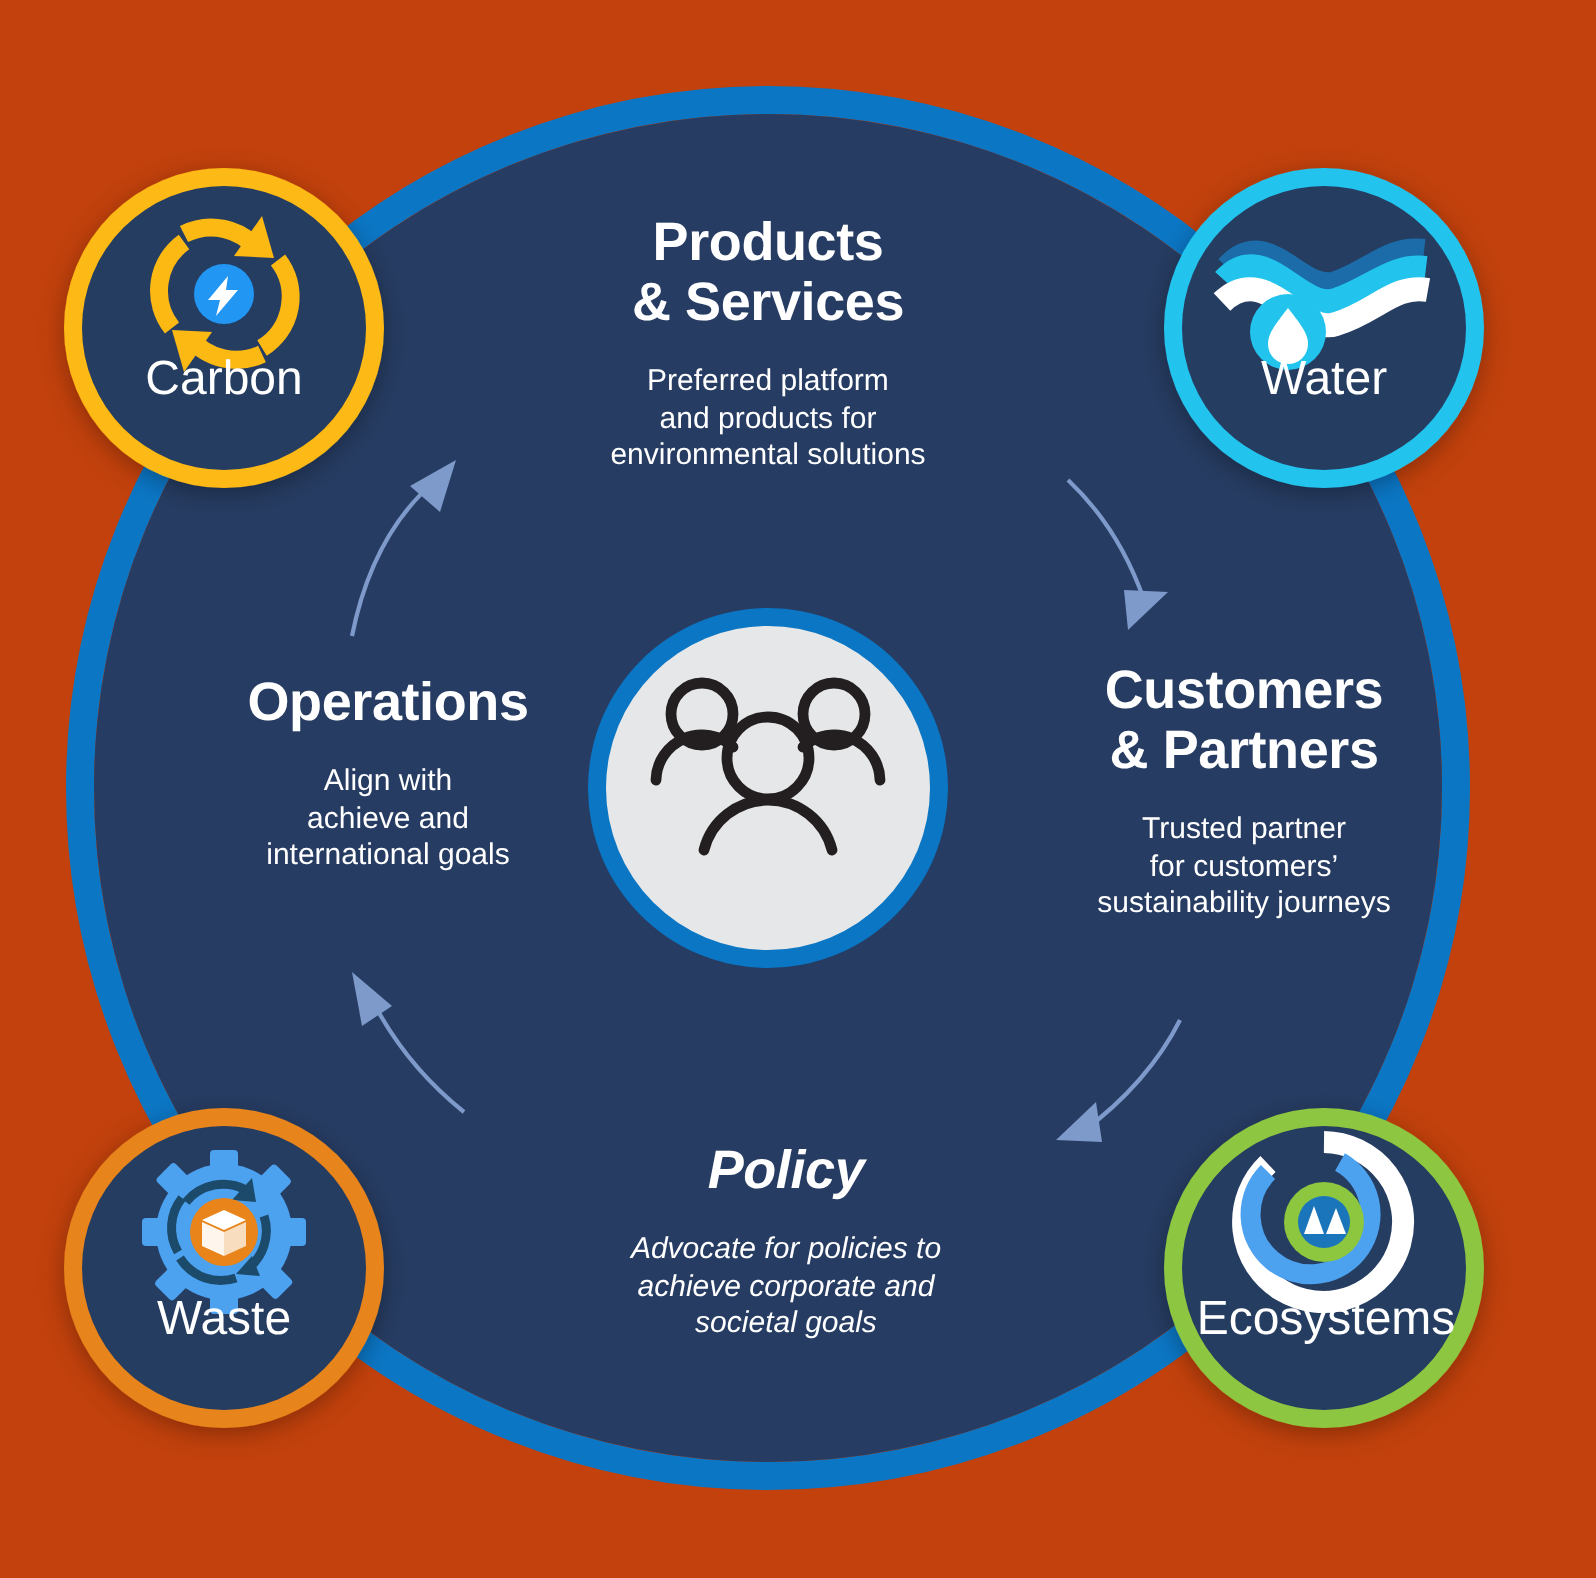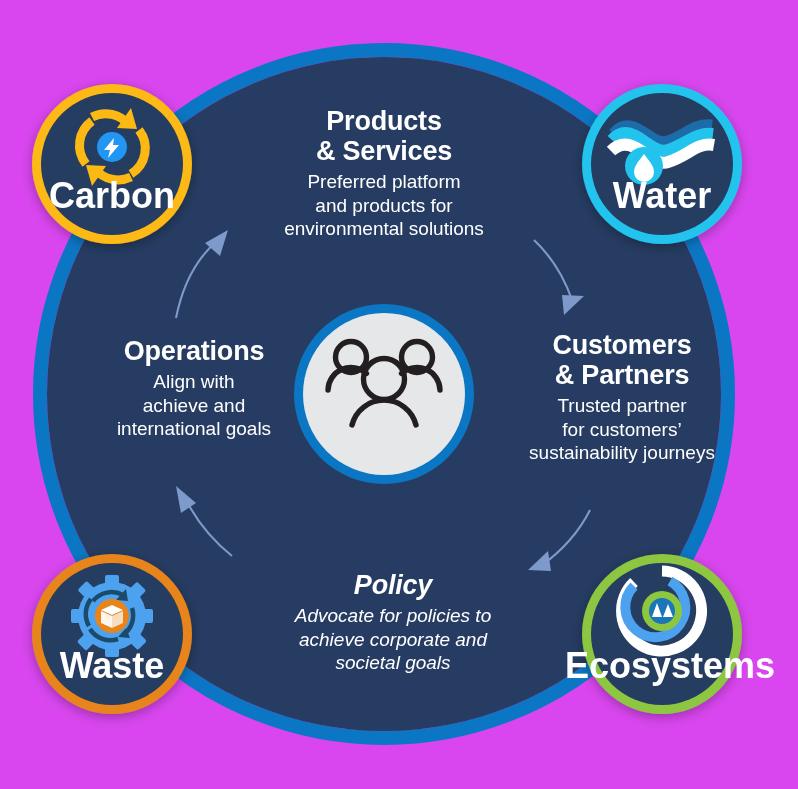--- a/index.html
+++ b/index.html
@@ -9,21 +9,21 @@
     background: #ffffff;
   }
   body {
     font-family: "Liberation Sans", sans-serif;
     -webkit-font-smoothing: antialiased;
   }
   #stage {
     position: relative;
     width: 798px;
     height: 789px;
-    background: #d946ef;
+    background: #c2410c;
     overflow: hidden;
   }
   #diagram-svg {
     position: absolute;
     left: 0;
     top: 0;
     width: 798px;
     height: 789px;
   }
 
@@ -36,39 +36,39 @@
     user-select: none;
   }
   .seg .seg-title {
     font-size: 27px;
     font-weight: bold;
     letter-spacing: -0.2px;
     line-height: 1.12;
     display: block;
   }
   .seg .seg-desc {
-    font-size: 19px;
+    font-size: 15px;
     font-weight: normal;
     line-height: 1.23;
     display: block;
-    margin-top: 4px;
+    margin-top: 16px;
   }
 
   #seg-products { left: 249px; top: 106px; width: 270px; }
   #seg-customers { left: 511px; top: 330px; width: 222px; text-align: center; }
   #seg-policy   { left: 263px; top: 570px; width: 260px; font-style: italic; }
   #seg-operations { left: 96px; top: 336px; width: 196px; }
 
   
   .node-label {
     position: absolute;
     text-align: center;
     color: #ffffff;
-    font-size: 36px;
-    font-weight: bold;
+    font-size: 24px;
+    font-weight: normal;
     user-select: none;
     line-height: 1;
   }
   #label-carbon     { left: 30px;  top: 178px; width: 164px; }
   #label-water      { left: 580px; top: 178px; width: 164px; }
   #label-waste      { left: 30px;  top: 648px; width: 164px; }
   #label-ecosystems { left: 565px; top: 648px; width: 196px; }
 
   #label-center {
     position: absolute;

